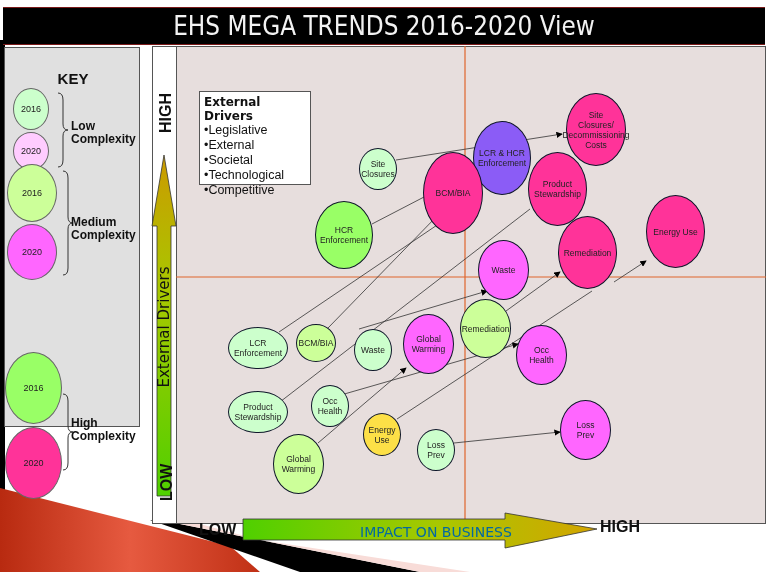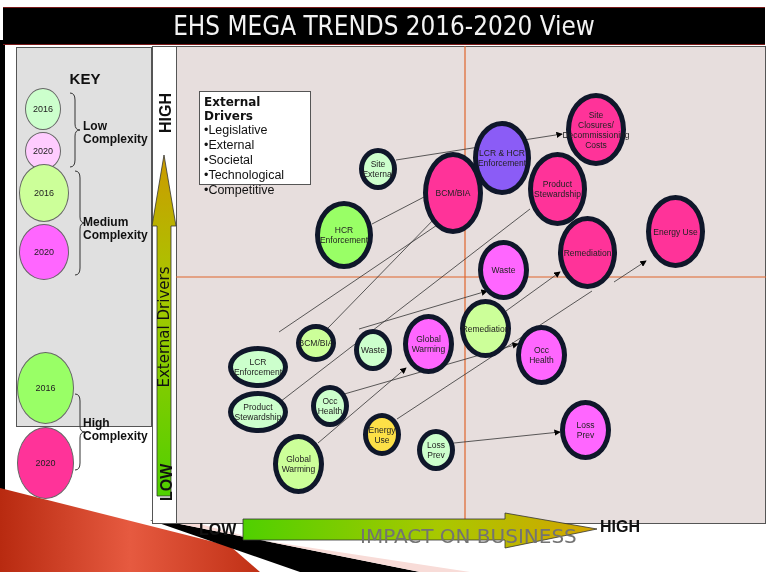--- a/index.html
+++ b/index.html
@@ -1,29 +1,29 @@
 <!DOCTYPE html>
 <html><head>
 <meta charset="utf-8">
 <style>
   html, body { margin: 0; padding: 0; }
   body { width: 768px; height: 572px; position: relative; overflow: hidden; background: #ffffff; font-family: "Liberation Sans", sans-serif; }
   .bg-red { position: absolute; left: 0; top: 0; width: 768px; height: 572px; }
   .title-bar { position: absolute; left: 3px; top: 7px; width: 762px; height: 36px; background: #000; border-top: 1px solid #7a1a1a; border-bottom: 1px solid #7a1a1a; }
   .title-text { position: absolute; left: 0; right: 0; top: 2px; text-align: center; color: #f2f2f2; font-family: "DejaVu Sans", sans-serif; font-size: 27px; letter-spacing: 0px; transform: scaleX(0.86); }
-  .key-box { position: absolute; left: 16px; top: 47px; width: 136px; height: 380px; background: #e0e0e0; border: 1px solid #555; box-sizing: border-box; }
+  .key-box { position: absolute; left: 4px; top: 47px; width: 136px; height: 380px; background: #e0e0e0; border: 1px solid #555; box-sizing: border-box; }
   .key-title { position: absolute; left: 0; width: 136px; top: 22px; text-align: center; font-weight: bold; font-size: 15px; color: #111; }
   .key-oval { position: absolute; border: 1px solid #666; box-sizing: border-box; border-radius: 50%; display: flex; align-items: center; justify-content: center; font-size: 9px; color: #222; }
   .key-label { position: absolute; font-weight: bold; font-size: 12px; color: #111; line-height: 13px; }
   .brace { position: absolute; }
   .plot-area { position: absolute; left: 176px; top: 46px; width: 590px; height: 478px; background: #e7dedd; border: 1px solid #555; box-sizing: border-box; }
   .ed-box { position: absolute; left: 199px; top: 91px; width: 112px; height: 94px; background: #fff; border: 1px solid #555; box-sizing: border-box; padding: 3px 0 0 4px; }
   .ed-title { font-weight: bold; font-size: 12px; color: #111; font-family: "DejaVu Sans", sans-serif; line-height: 14px; }
   .ed-item { font-size: 12.5px; color: #111; font-family: Liberation Sans, sans-serif; line-height: 15px; }
-  .bubble { position: absolute; border-radius: 50%; border: 5px solid #0f172a; box-sizing: border-box; display: flex; align-items: center; justify-content: center; text-align: center; font-size: 8.5px; line-height: 10px; color: #222; padding: 2px; }
+  .bubble { position: absolute; border-radius: 50%; border: 1px solid #0f172a; box-sizing: border-box; display: flex; align-items: center; justify-content: center; text-align: center; font-size: 8.5px; line-height: 10px; color: #222; padding: 2px; }
   .svgov { position: absolute; left: 0; top: 0; width: 768px; height: 572px; pointer-events: none; }
   .axis-lbl { position: absolute; font-weight: bold; color: #111; font-size: 16px; }
   .vlabel { position: absolute; transform: rotate(-90deg); transform-origin: center center; white-space: nowrap; }
 </style>
 </head>
 <body>
 
 <svg class="bg-red" viewBox="0 0 768 572">
   <defs>
     <linearGradient id="redg" x1="0" y1="0" x2="1" y2="0">
@@ -129,45 +129,45 @@
   <polygon points="157,496 157,226 152,226 164,155 176,226 171,226 171,496" fill="url(#vgrad)" stroke="#333" stroke-width="0.8"></polygon>
 
   <polygon points="243,519 505,519 505,513 597,529 505,548 505,540 243,540" fill="url(#hgrad)" stroke="#333" stroke-width="0.8"></polygon>
 </svg>
 
 <div class="axis-lbl vlabel" style="left:146px;top:104px;width:40px;text-align:center;">HIGH</div>
 <div class="axis-lbl vlabel" style="left:150px;top:475px;width:34px;text-align:center;">LOW</div>
 <div class="vlabel" style="left:100px;top:318px;width:128px;text-align:center;font-family:'DejaVu Sans',sans-serif;font-size:15px;color:#111;">External Drivers</div>
 
 <div class="axis-lbl" style="left:199px;top:521px;">LOW</div>
-<div style="position:absolute;left:360px;top:524px;font-family:'DejaVu Sans',sans-serif;font-size:20px;color:#737373;">IMPACT ON BUSINESS</div>
+<div style="position:absolute;left:360px;top:524px;font-family:'DejaVu Sans',sans-serif;font-size:14px;color:#0369a1;">IMPACT ON BUSINESS</div>
 <div class="axis-lbl" style="left:600px;top:518px;">HIGH</div>
 
 <div class="ed-box">
   <div class="ed-title">External Drivers</div>
   <div class="ed-item">•Legislative</div>
   <div class="ed-item">•External</div>
   <div class="ed-item">•Societal</div>
   <div class="ed-item">•Technological</div>
   <div class="ed-item">•Competitive</div>
 </div>
 
 <div class="bubble" style="left:359px;top:148px;width:38px;height:42px;background:#ccffcc;">
     <div>
       <div>Site</div>
-      <div>External</div>
+      <div>Closures</div>
     </div>
   </div>
 <div class="bubble" style="left:315px;top:201px;width:58px;height:68px;background:#99ff66;">
     <div>
       <div>HCR</div>
       <div>Enforcement</div>
     </div>
   </div>
-<div class="bubble" style="left:228px;top:346px;width:60px;height:42px;background:#ccffcc;">
+<div class="bubble" style="left:228px;top:327px;width:60px;height:42px;background:#ccffcc;">
     <div>
       <div>LCR</div>
       <div>Enforcement</div>
     </div>
   </div>
 <div class="bubble" style="left:296px;top:324px;width:40px;height:38px;background:#ccff99;">
     <div>BCM/BIA</div>
   </div>
 <div class="bubble" style="left:354px;top:329px;width:38px;height:42px;background:#ccffcc;">
     <div>Waste</div>

